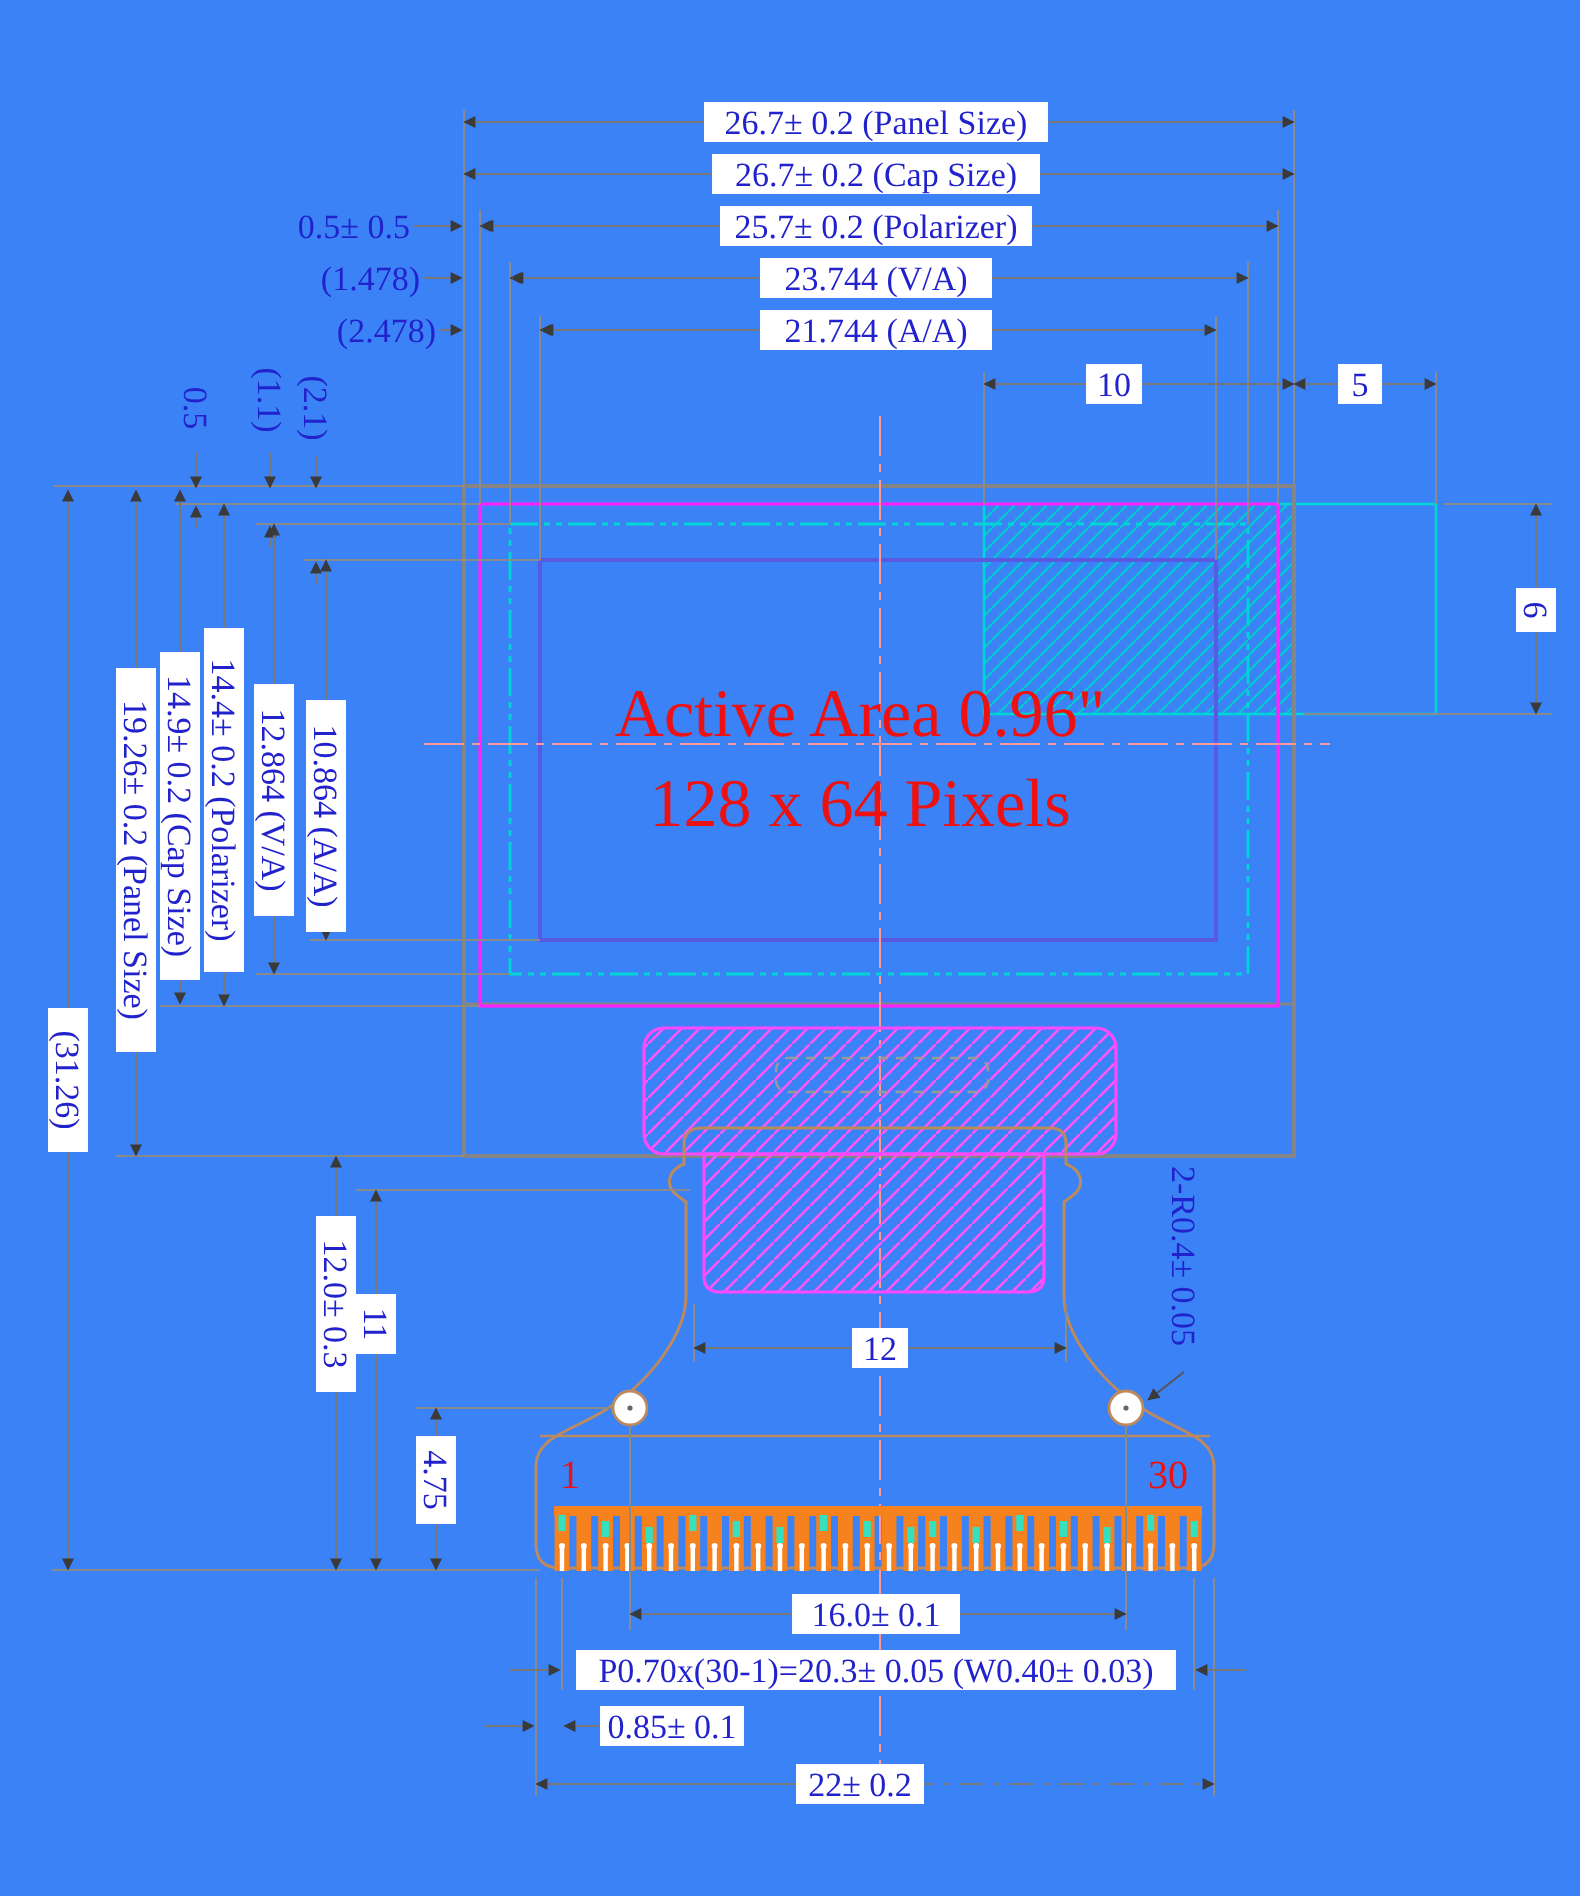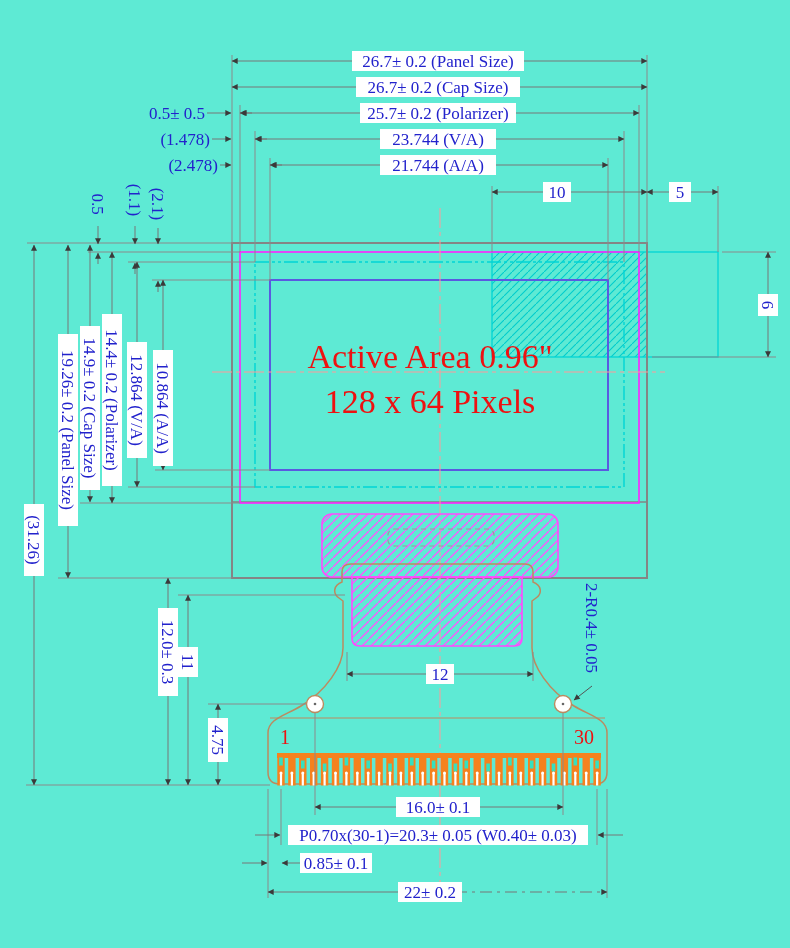--- a/index.html
+++ b/index.html
@@ -1,16 +1,16 @@
 <!DOCTYPE html>
 <html><head>
 <meta charset="utf-8">
 <style>
   html,body{margin:0;padding:0;background:#ffffff;}
-  #stage{position:relative;width:790px;height:948px;background:#5eead4;overflow:hidden;
+  #stage{position:relative;width:790px;height:948px;background:#3b82f6;overflow:hidden;
          font-family:"Liberation Serif", serif;}
   svg{display:block;}
   text{font-family:"Liberation Serif", serif;}
   .dimtxt{fill:#2222cc;font-size:17px;}
   .redtxt{fill:#ee1111;font-size:20px;}
   .title{fill:#ee1111;font-size:34px;}
   .ext{stroke:#8a8a8a;stroke-width:1;fill:none;}
   .dim{stroke:#777777;stroke-width:1;fill:none;}
   .bg{fill:#ffffff;}
 </style>

